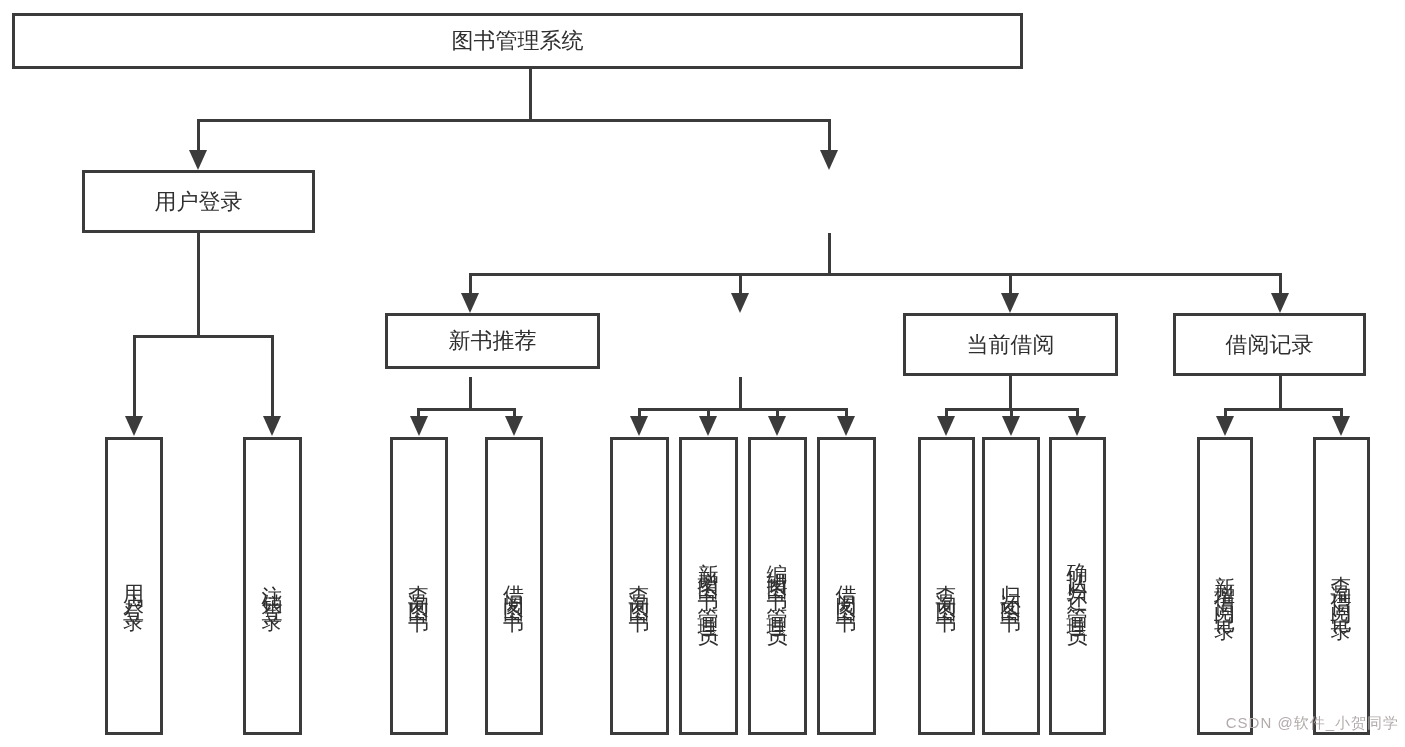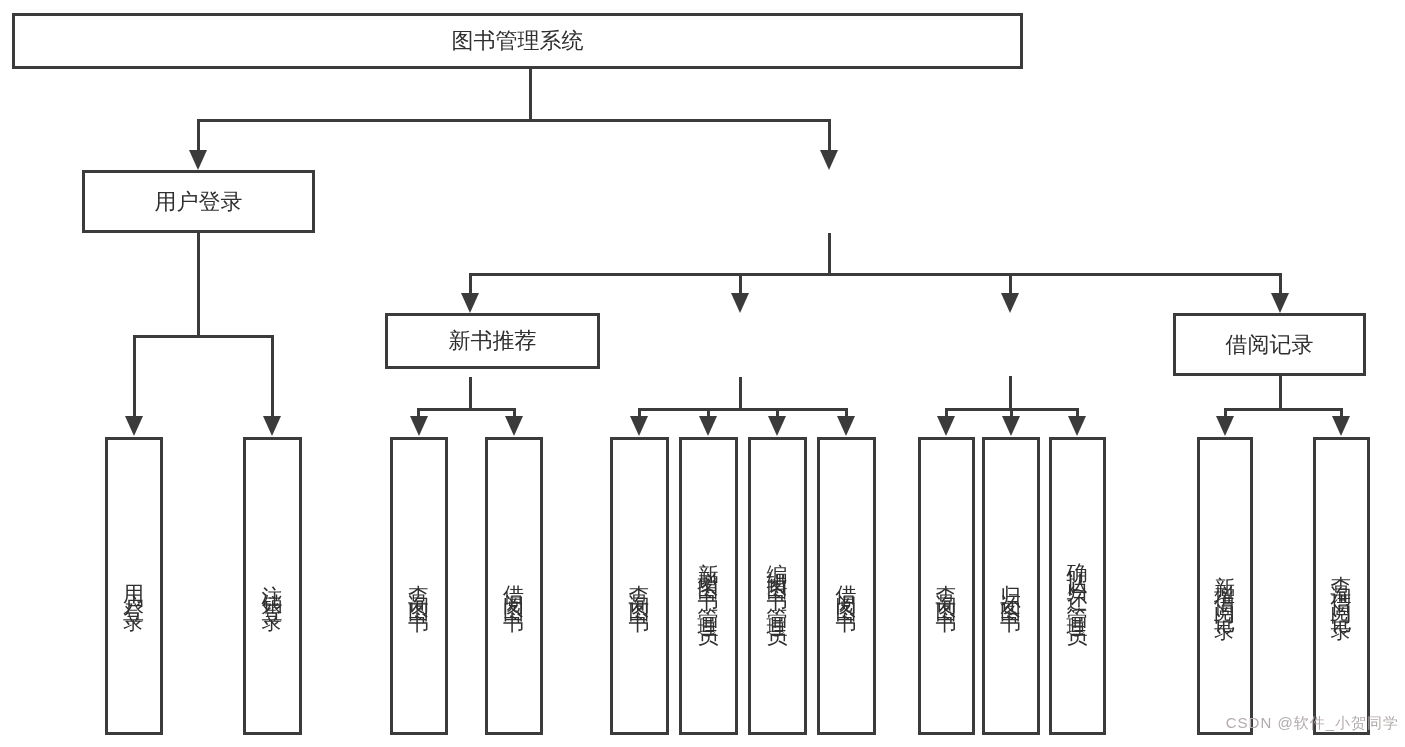--- a/index.html
+++ b/index.html
@@ -42,20 +42,23 @@
   <div class="box" style="left:82px;top:170px;width:233px;height:63px;">
     <span>用户登录</span>
   </div>
 
 
   <div class="box" style="left:363px;top:313px;width:215px;height:56px;margin-left:22px;">
     <span>新书推荐</span>
   </div>
 
 
+  <div class="box" style="left:903px;top:313px;width:215px;height:63px;">
+    <span>当前借阅</span>
+  </div>
 
   <div class="box" style="left:1173px;top:313px;width:193px;height:63px;">
     <span>借阅记录</span>
   </div>
 
   <div class="box vbox" style="left:105px;top:437px;width:58px;height:298px;">
     <span>用户登录</span>
   </div>
   <div class="box vbox" style="left:243px;top:437px;width:59px;height:298px;">
     <span>注销登录</span>

